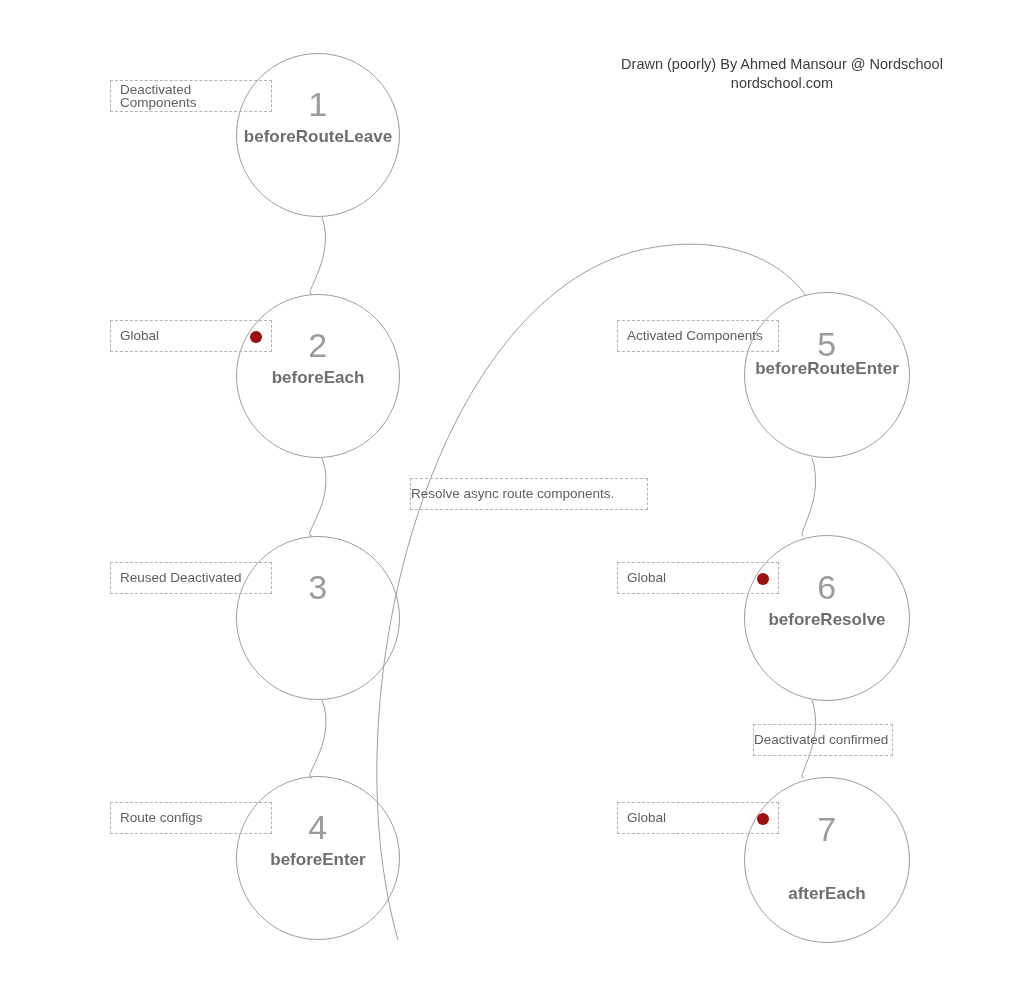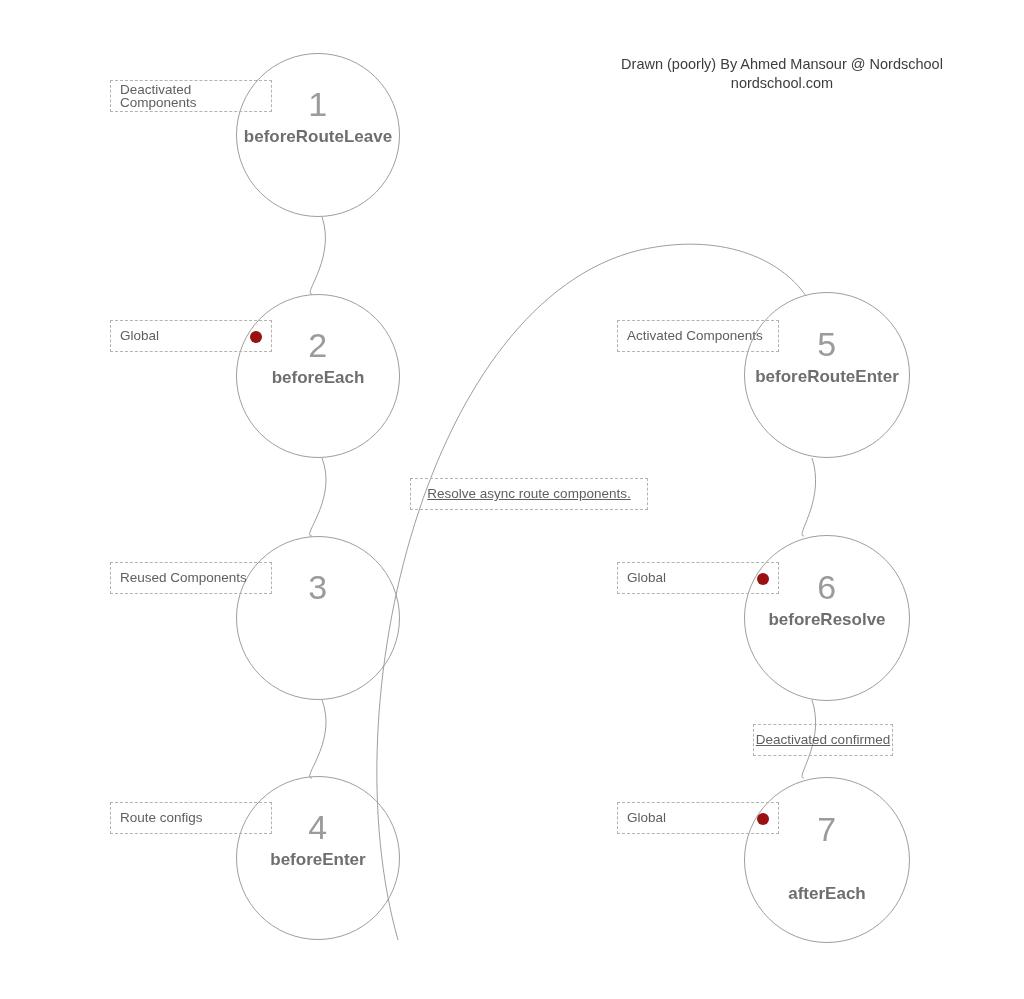--- a/index.html
+++ b/index.html
@@ -65,22 +65,21 @@
     background: transparent;
     color: #5f5f5f;
     font-size: 13.5px;
     line-height: 1;
     display: flex;
     align-items: center;
     padding-left: 9px;
   }
   .tag.centered {
     padding-left: 0;
-    justify-content: center;
-    text-decoration: underline;
+    justify-content: flex-start;
   }
   .tag-dot {
     position: absolute;
     width: 12px;
     height: 12px;
     border-radius: 50%;
     background: #9b1010;
   }
   .credit {
     position: absolute;
@@ -116,41 +115,41 @@
       </div>
       <div class="node" style="left: 236px; top: 536px; width: 164px; height: 164px;">
         <div class="node-number" style="top: 33px;">3</div>
       </div>
       <div class="node" style="left: 236px; top: 776px; width: 164px; height: 164px;">
         <div class="node-number" style="top: 33px;">4</div>
         <div class="node-label" style="top: 74px;">beforeEnter</div>
       </div>
       <div class="node" style="left: 744px; top: 292px; width: 166px; height: 166px;">
         <div class="node-number" style="top: 34px;">5</div>
-        <div class="node-label" style="top: 75px;">beforeRouteEnter</div>
+        <div class="node-label" style="top: 67px;">beforeRouteEnter</div>
       </div>
       <div class="node" style="left: 744px; top: 535px; width: 166px; height: 166px;">
         <div class="node-number" style="top: 34px;">6</div>
         <div class="node-label" style="top: 75px;">beforeResolve</div>
       </div>
       <div class="node" style="left: 744px; top: 777px; width: 166px; height: 166px;">
         <div class="node-number" style="top: 34px;">7</div>
         <div class="node-label" style="top: 75px; margin-top: 32px;">afterEach</div>
       </div>
     </div>
   <div id="tags-layer">
       <div class="tag" style="left: 110px; top: 80px; width: 162px; height: 32px;">
         <span>Deactivated Components</span>
       </div>
       <div class="tag" style="left: 110px; top: 320px; width: 162px; height: 32px;">
         <span>Global</span>
         <span class="tag-dot" style="right: 9px; top: 10px; background: rgb(155, 16, 16);"></span>
       </div>
       <div class="tag" style="left: 110px; top: 562px; width: 162px; height: 32px;">
-        <span>Reused Components</span>
+        <span>Reused Deactivated</span>
       </div>
       <div class="tag" style="left: 110px; top: 802px; width: 162px; height: 32px;">
         <span>Route configs</span>
       </div>
       <div class="tag" style="left: 617px; top: 320px; width: 162px; height: 32px;">
         <span>Activated Components</span>
       </div>
       <div class="tag" style="left: 617px; top: 562px; width: 162px; height: 32px;">
         <span>Global</span>
         <span class="tag-dot" style="right: 9px; top: 10px; background: rgb(155, 16, 16);"></span>

